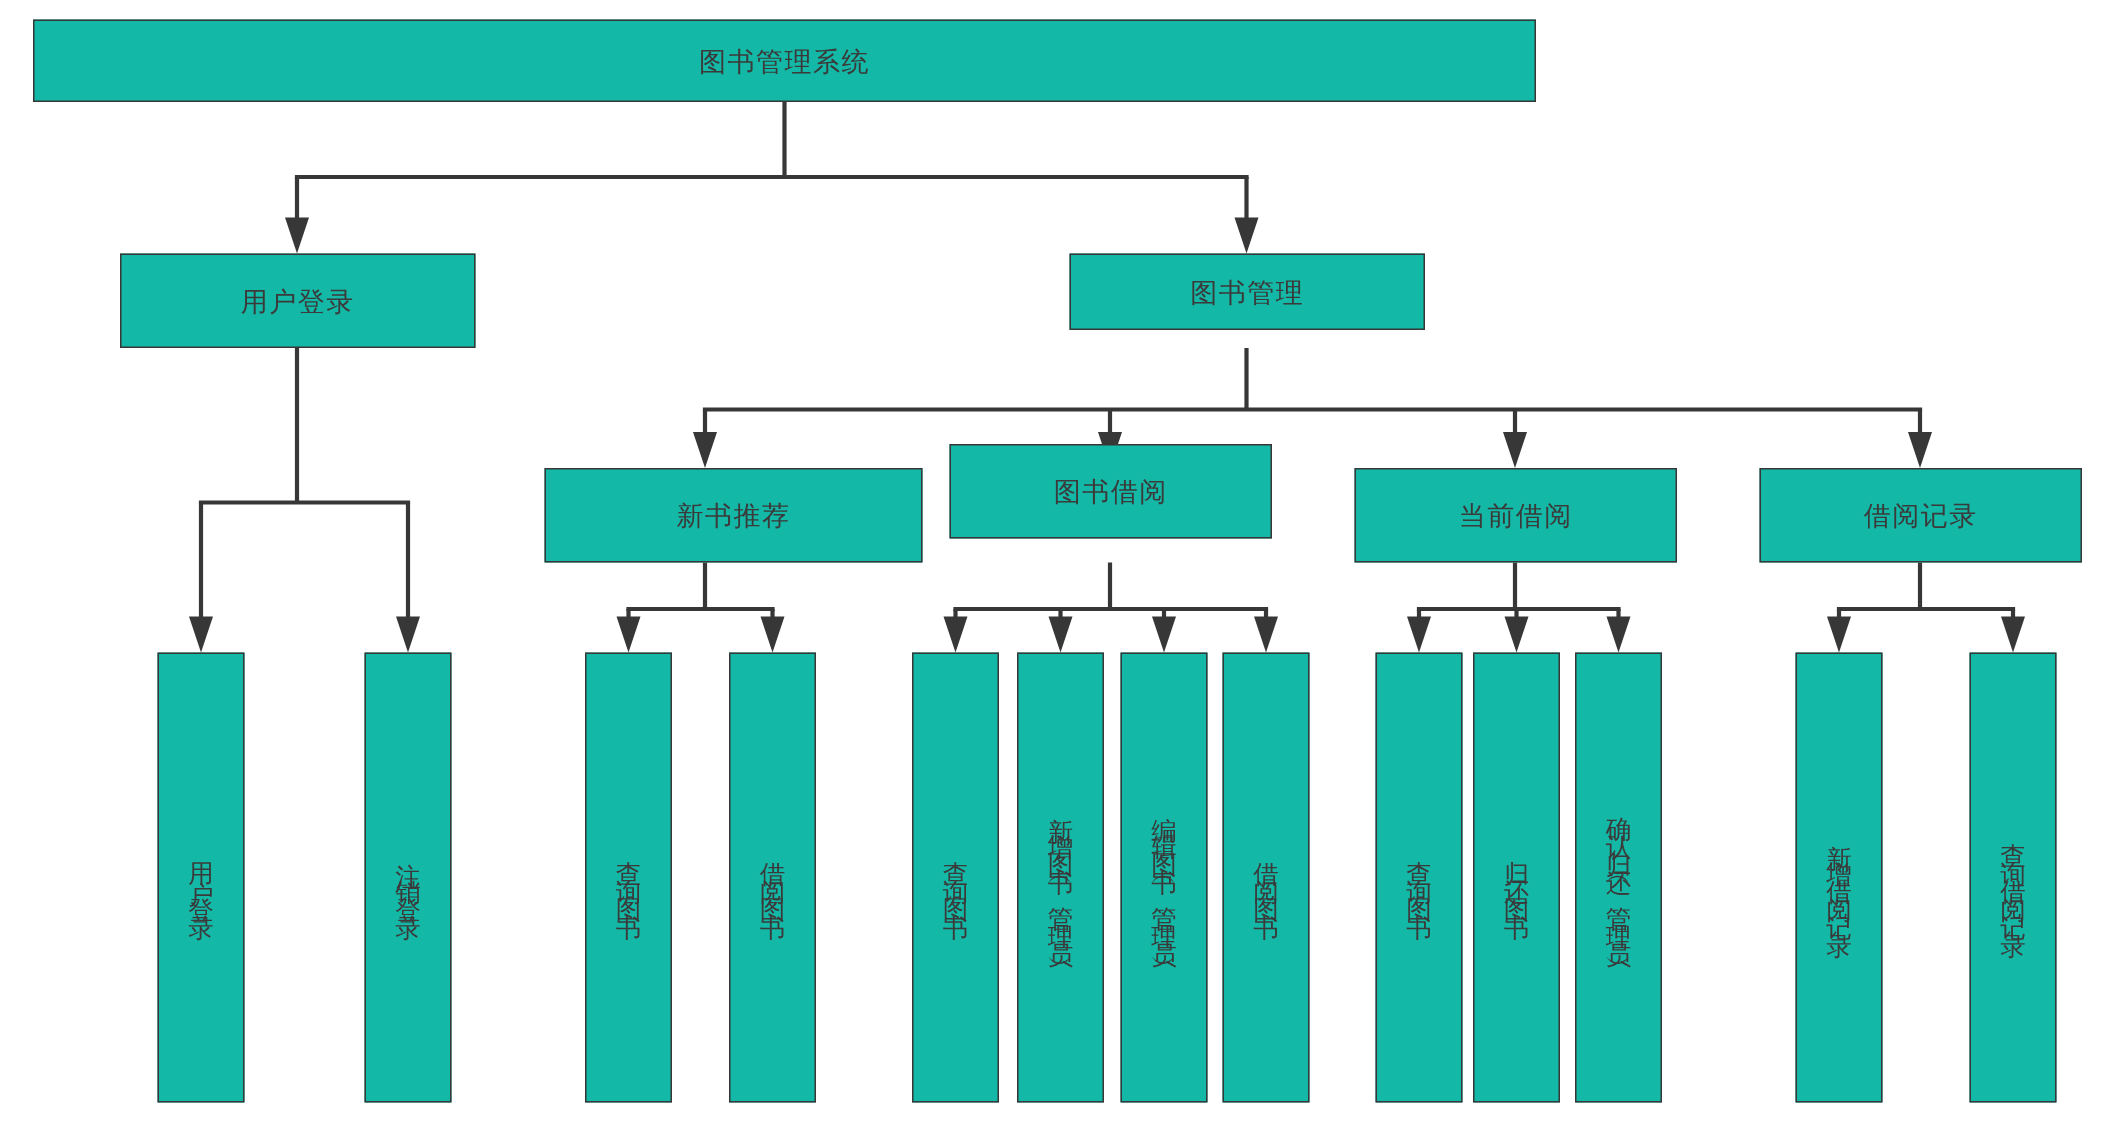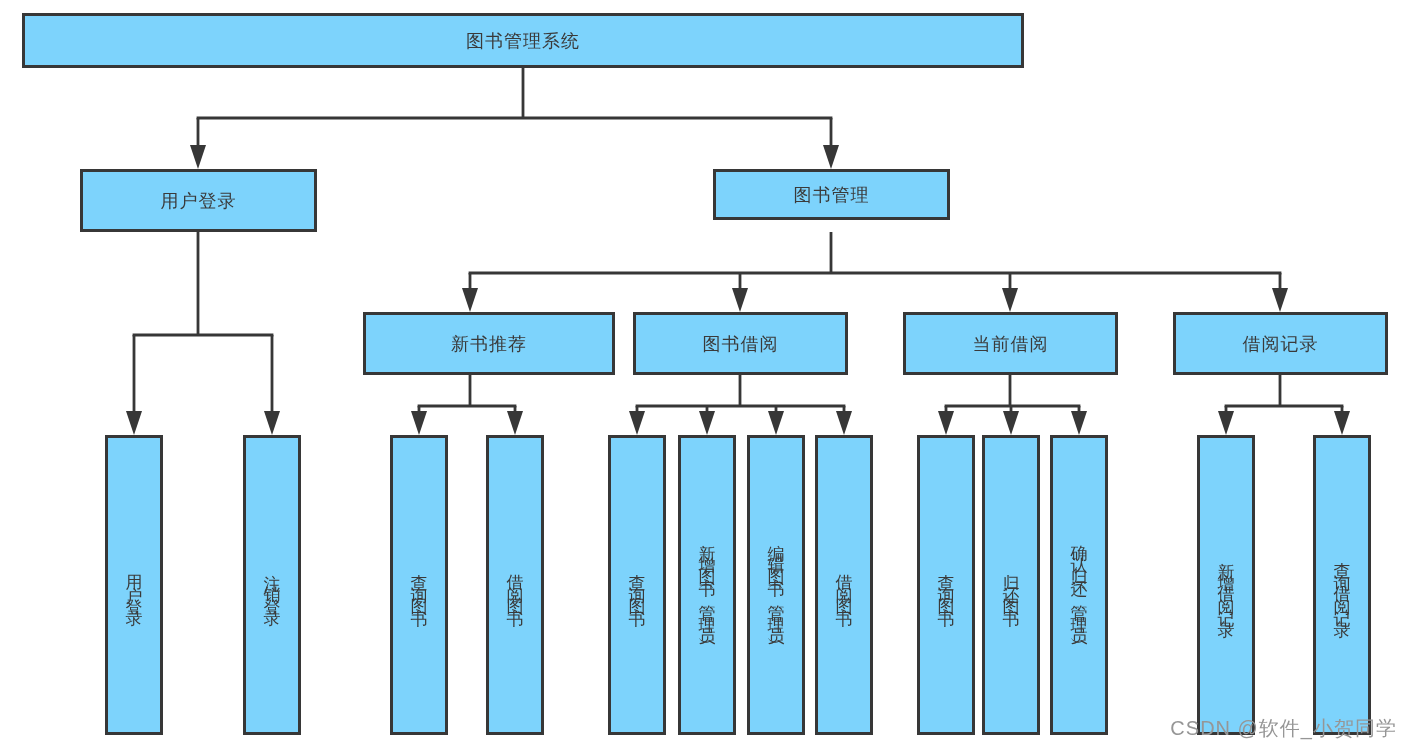--- a/index.html
+++ b/index.html
@@ -19,22 +19,22 @@
     position: absolute;
     left: 0;
     top: 0;
     width: 1405px;
     height: 747px;
     pointer-events: none;
   }
   .node {
     position: absolute;
     box-sizing: border-box;
-    background: #7dd3fc;
-    border: 3px solid #4d7c0f;
+    background: #14b8a6;
+    border: 1px solid #4d7c0f;
     display: flex;
     align-items: center;
     justify-content: center;
   }
   .node .label {
     color: #3a3a3a;
     white-space: nowrap;
   }
   .node.h .label {
     font-size: 18px;
@@ -121,21 +121,21 @@
       </div>
       <div class="node h" style="left: 80px; top: 169px; width: 237px; height: 63px; border-color: rgb(55, 55, 55);">
         <span class="label" style="color: rgb(58, 58, 58);">用户登录</span>
       </div>
       <div class="node h" style="left: 713px; top: 169px; width: 237px; height: 51px; border-color: rgb(55, 55, 55);">
         <span class="label" style="color: rgb(58, 58, 58);">图书管理</span>
       </div>
       <div class="node h" style="left: 363px; top: 312px; width: 252px; height: 63px; border-color: rgb(55, 55, 55);">
         <span class="label" style="color: rgb(58, 58, 58);">新书推荐</span>
       </div>
-      <div class="node h" style="left: 633px; top: 312px; width: 215px; height: 63px; border-color: rgb(55, 55, 55);">
+      <div class="node h" style="left: 633px; top: 296px; width: 215px; height: 63px; border-color: rgb(55, 55, 55);">
         <span class="label" style="color: rgb(58, 58, 58);">图书借阅</span>
       </div>
       <div class="node h" style="left: 903px; top: 312px; width: 215px; height: 63px; border-color: rgb(55, 55, 55);">
         <span class="label" style="color: rgb(58, 58, 58);">当前借阅</span>
       </div>
       <div class="node h" style="left: 1173px; top: 312px; width: 215px; height: 63px; border-color: rgb(55, 55, 55);">
         <span class="label" style="color: rgb(58, 58, 58);">借阅记录</span>
       </div>
       <div class="node v" style="left: 105px; top: 435px; width: 58px; height: 300px; border-color: rgb(55, 55, 55);">
         <span class="label" style="color: rgb(58, 58, 58);">用户登录</span>
@@ -170,14 +170,13 @@
       <div class="node v" style="left: 1050px; top: 435px; width: 58px; height: 300px; border-color: rgb(55, 55, 55);">
         <span class="label" style="color: rgb(58, 58, 58);">确认归还（管理员）</span>
       </div>
       <div class="node v" style="left: 1197px; top: 435px; width: 58px; height: 300px; border-color: rgb(55, 55, 55);">
         <span class="label" style="color: rgb(58, 58, 58);">新增借阅记录</span>
       </div>
       <div class="node v" style="left: 1313px; top: 435px; width: 58px; height: 300px; border-color: rgb(55, 55, 55);">
         <span class="label" style="color: rgb(58, 58, 58);">查询借阅记录</span>
       </div>
     </div>
-  <div class="watermark" style="color: rgb(150, 150, 150);">CSDN @软件_小贺同学</div>
 </div>
 
 </body></html>

